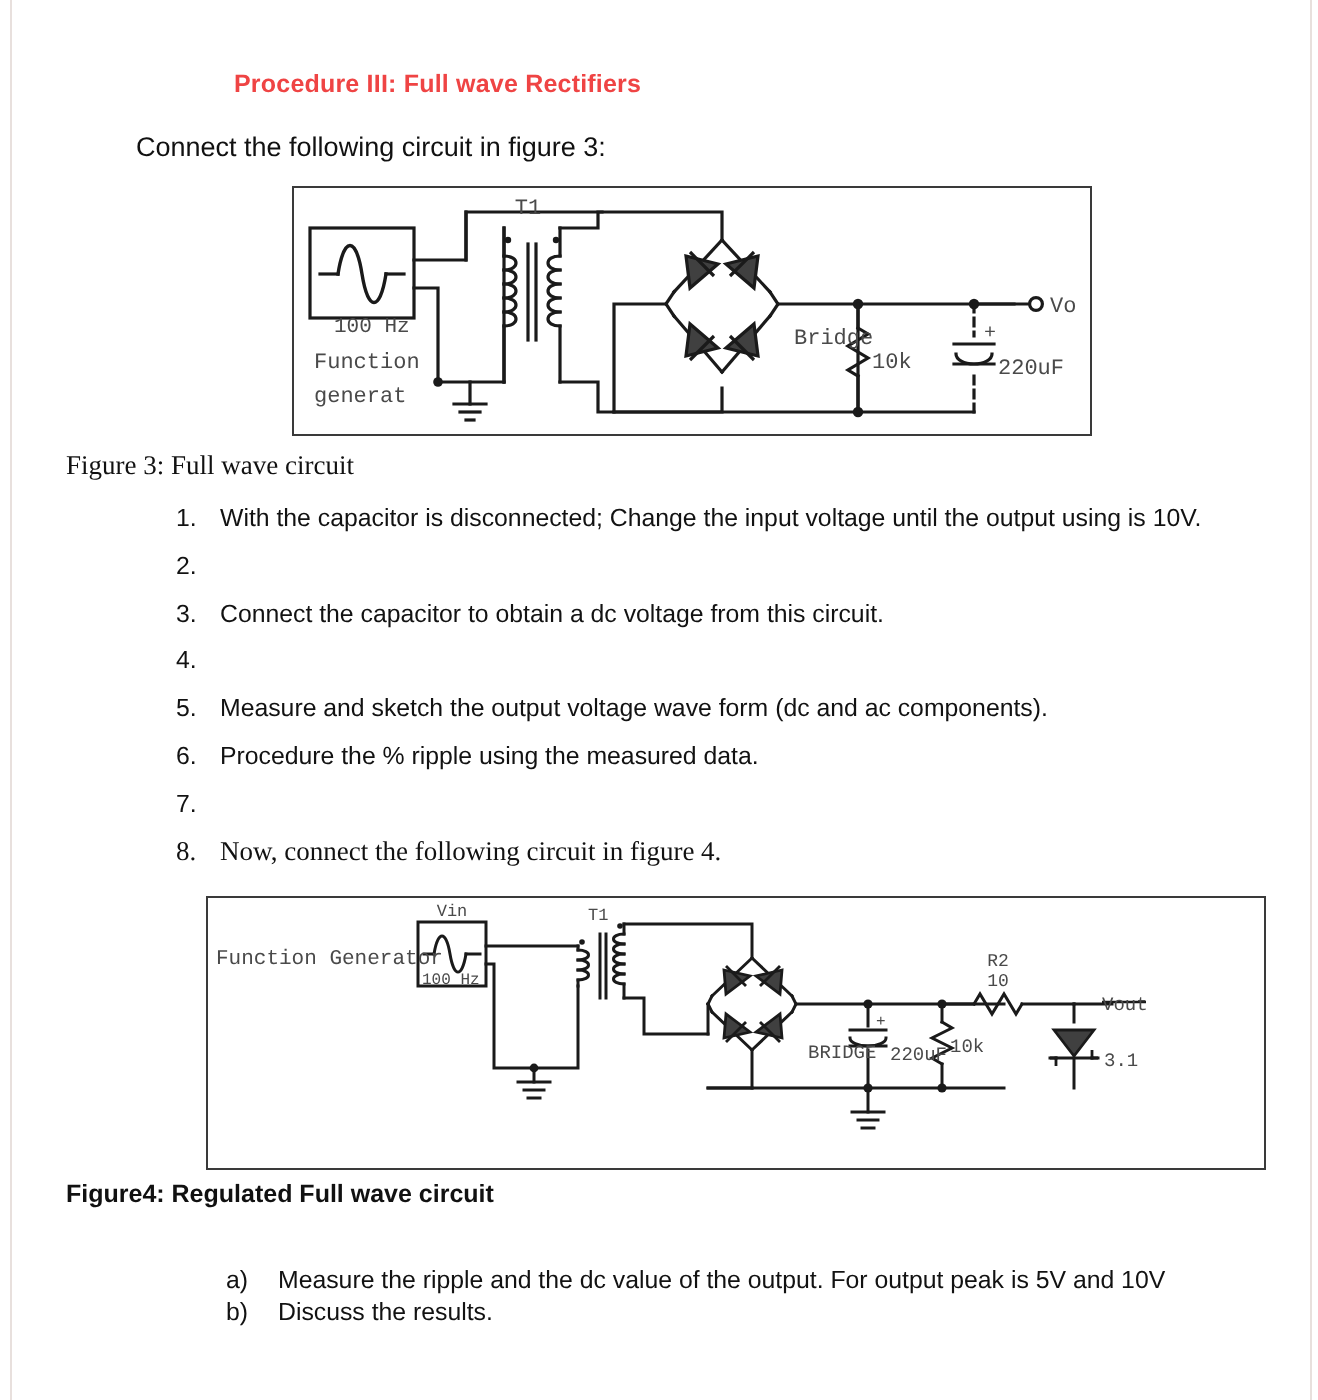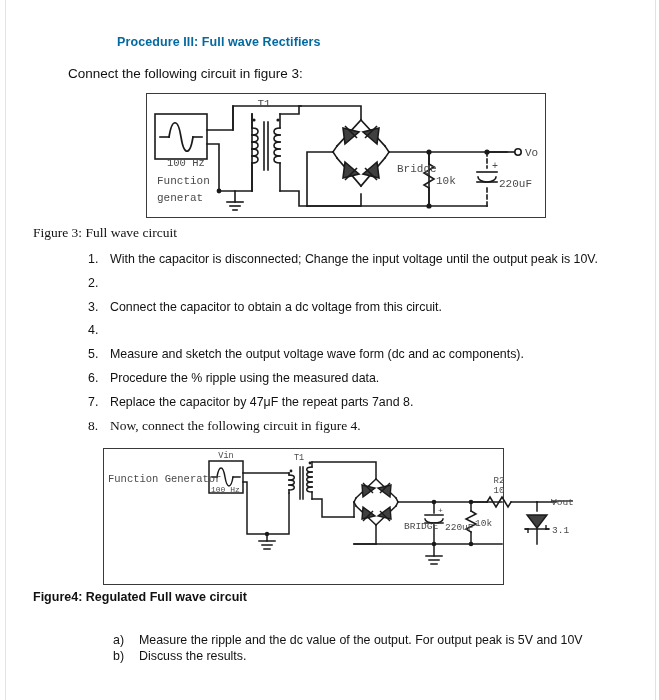--- a/index.html
+++ b/index.html
@@ -35,42 +35,42 @@
     background: #e8e0dd;
   }
 
   .heading {
     position: absolute;
     left: 117px;
     top: 35px;
     font-family: "Liberation Sans", sans-serif;
     font-size: 12.5px;
     font-weight: 600;
-    color: #0369a1;
+    color: #ef4444;
     letter-spacing: 0.1px;
   }
 
   .intro {
     position: absolute;
     left: 68px;
     top: 66px;
     font-family: Liberation Sans, sans-serif;
     font-size: 13.5px;
     color: #111;
   }
 
   
   .fig-box {
     position: absolute;
     border: 1px solid #3a3a3a;
     background: #fff;
     box-sizing: border-box;
   }
   #fig3-box { left: 146px; top: 93px; width: 400px; height: 125px; }
-  #fig4-box { left: 103px; top: 448px; width: 401px; height: 137px; }
+  #fig4-box { left: 103px; top: 448px; width: 530px; height: 137px; }
 
   .caption {
     position: absolute;
     text-align: left;
     color: #111;
     margin-left: 33px;
   }
   #fig3-cap {
     left: 0; top: 225px; width: 659px;
     font-family: "Liberation Serif", serif;
@@ -253,21 +253,21 @@
       <text class="mono-lbl" x="352" y="93" font-size="11">220uF</text>
       <text class="mono-lbl" x="378" y="62" font-size="11">Vo</text>
     </svg>
   </div>
 
   <div class="caption" id="fig3-cap">Figure 3: Full wave circuit</div>
 
   <div class="steps">
     <div class="step">
       <span class="num">1.</span>
-      <span>With the capacitor is disconnected; Change the input voltage until the output peak is 10V.</span>
+      <span>With the capacitor is disconnected; Change the input voltage until the output using is 10V.</span>
     </div>
     <div class="step">
       <span class="num">2.</span>
     </div>
     <div class="step">
       <span class="num">3.</span>
       <span>Connect the capacitor to obtain a dc voltage from this circuit.</span>
     </div>
     <div class="step">
       <span class="num">4.</span>
@@ -275,21 +275,20 @@
     <div class="step">
       <span class="num">5.</span>
       <span>Measure and sketch the output voltage wave form (dc and ac components).</span>
     </div>
     <div class="step">
       <span class="num">6.</span>
       <span>Procedure the % ripple using the measured data.</span>
     </div>
     <div class="step">
       <span class="num">7.</span>
-      <span>Replace the capacitor by 47μF the repeat parts 7and 8.</span>
     </div>
     <div class="step serif">
       <span class="num">8.</span>
       <span>Now, connect the following circuit in figure 4.</span>
     </div>
   </div>
 
   <div class="fig-box" id="fig4-box">
     <svg width="469" height="135" viewBox="0 0 469 135">
       <g stroke="#1a1a1a" stroke-width="1.5" fill="none" stroke-linecap="square">

